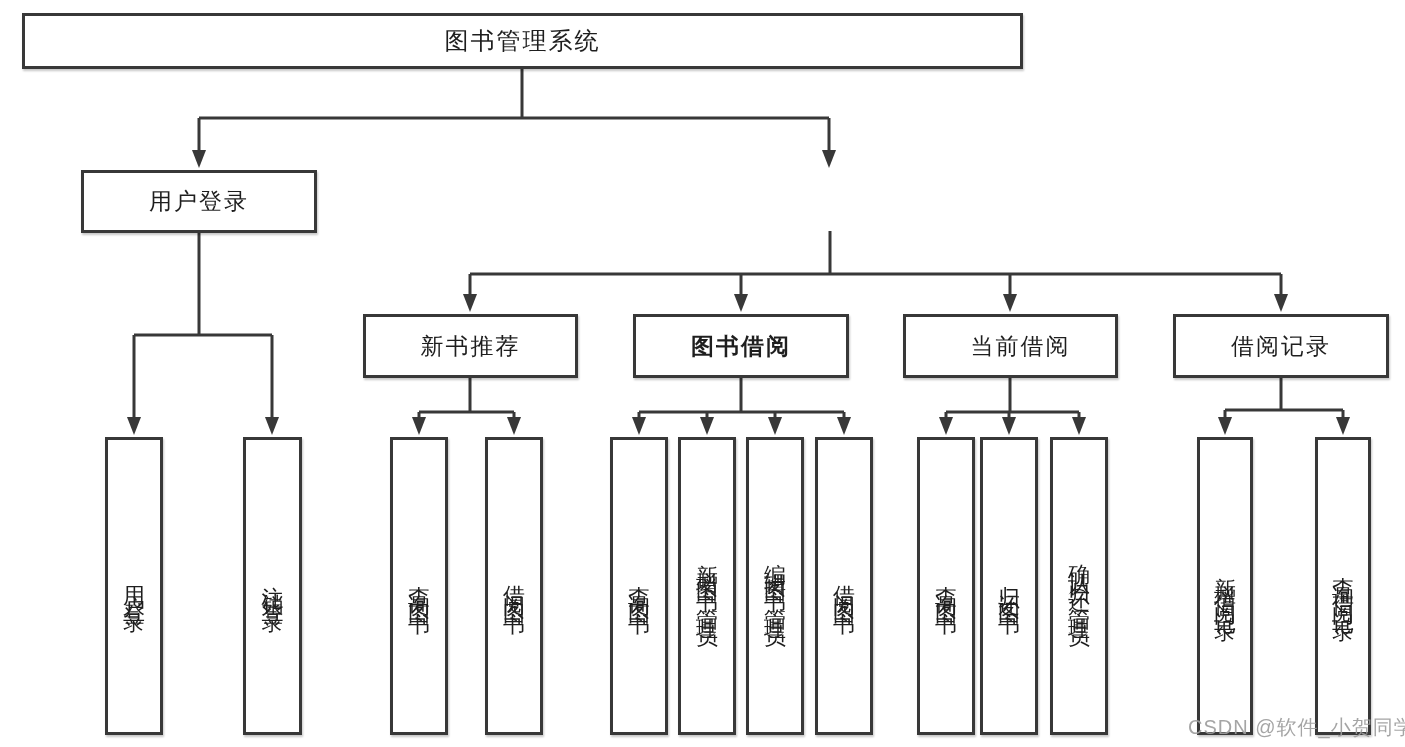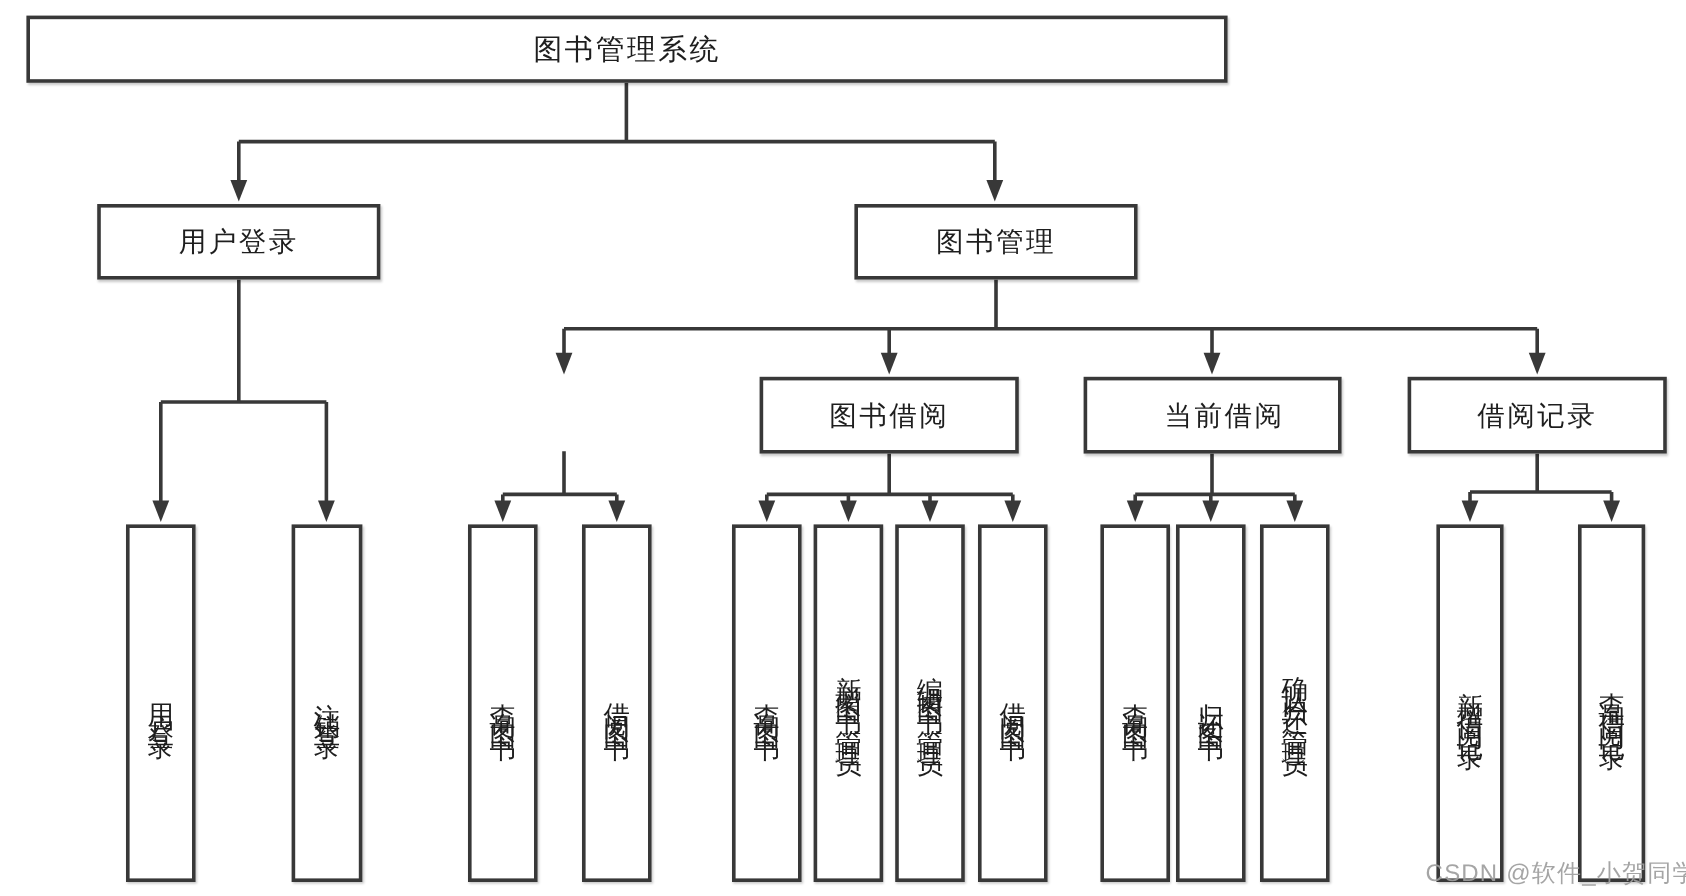--- a/index.html
+++ b/index.html
@@ -101,25 +101,25 @@
     </g>
   </svg>
 
   <div class="box root" style="left:22px;top:13px;width:1001px;height:56px;">
     <span class="hlabel">图书管理系统</span>
   </div>
 
   <div class="box" style="left:81px;top:170px;width:236px;height:63px;">
     <span class="hlabel">用户登录</span>
   </div>
-  <div class="box" style="left:712px;top:170px;width:236px;height:63px;">
-    <span class="hlabel">图书管理</span>
+
+  <div class="box" style="left:363px;top:314px;width:215px;height:64px;">
+    <span class="hlabel">新书推荐</span>
   </div>
-
-  <div class="box" style="left:633px;top:314px;width:216px;height:64px;">
+  <div class="box" style="left:633px;top:314px;width:216px;height:64px;font-weight:bold;">
     <span class="hlabel">图书借阅</span>
   </div>
   <div class="box" style="left:903px;top:314px;width:215px;height:64px;padding-left:20px;">
     <span class="hlabel">当前借阅</span>
   </div>
   <div class="box" style="left:1173px;top:314px;width:216px;height:64px;">
     <span class="hlabel">借阅记录</span>
   </div>
 
   <div class="box leaf" style="left:105px;top:437px;width:58px;height:298px;">

